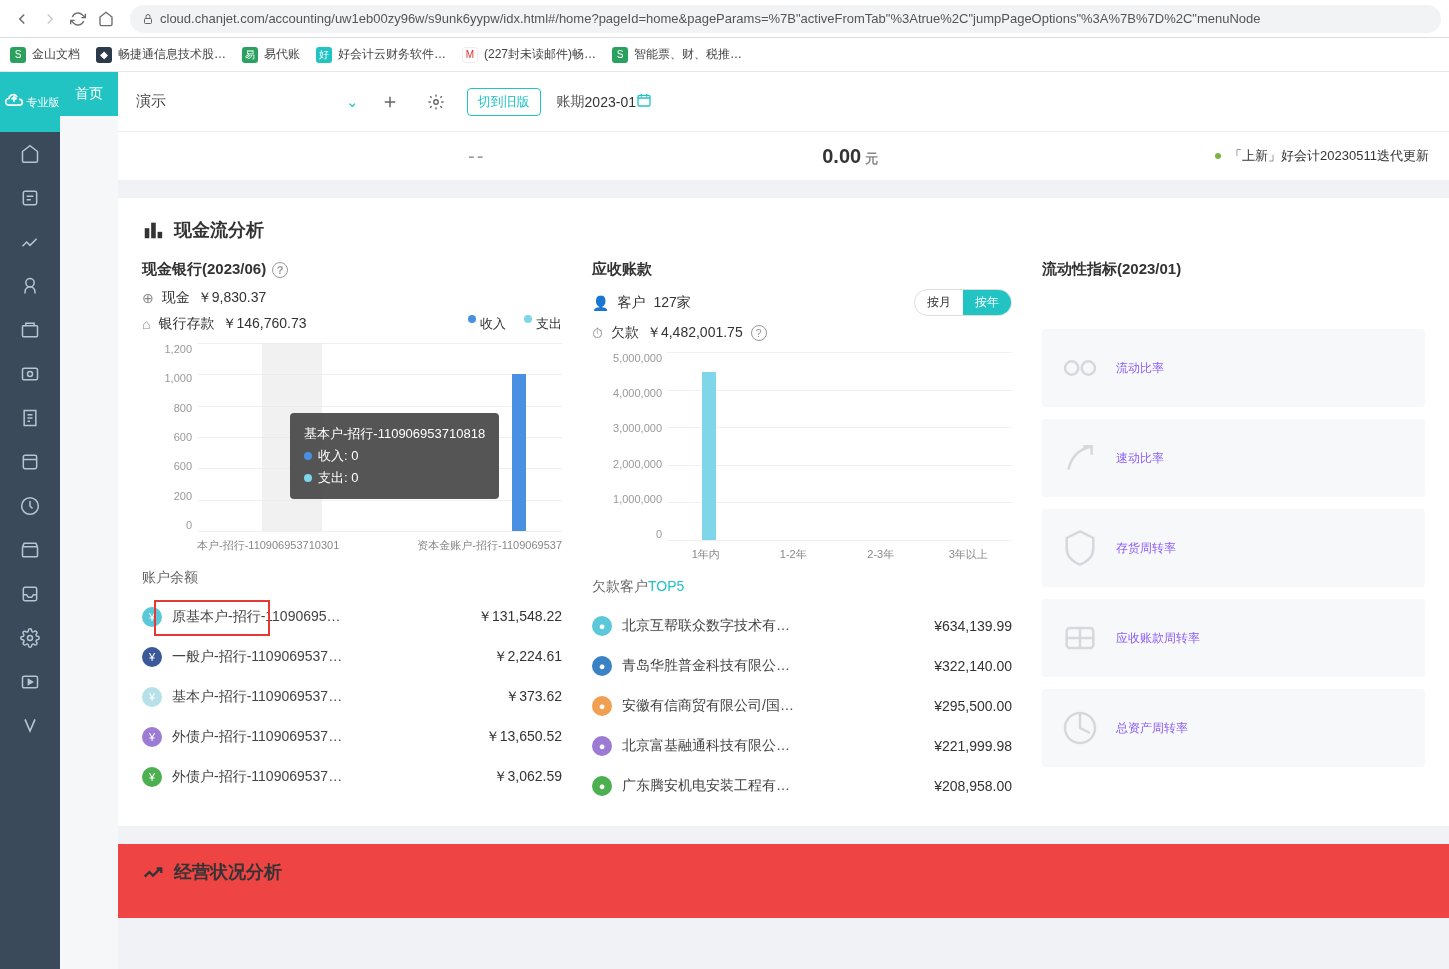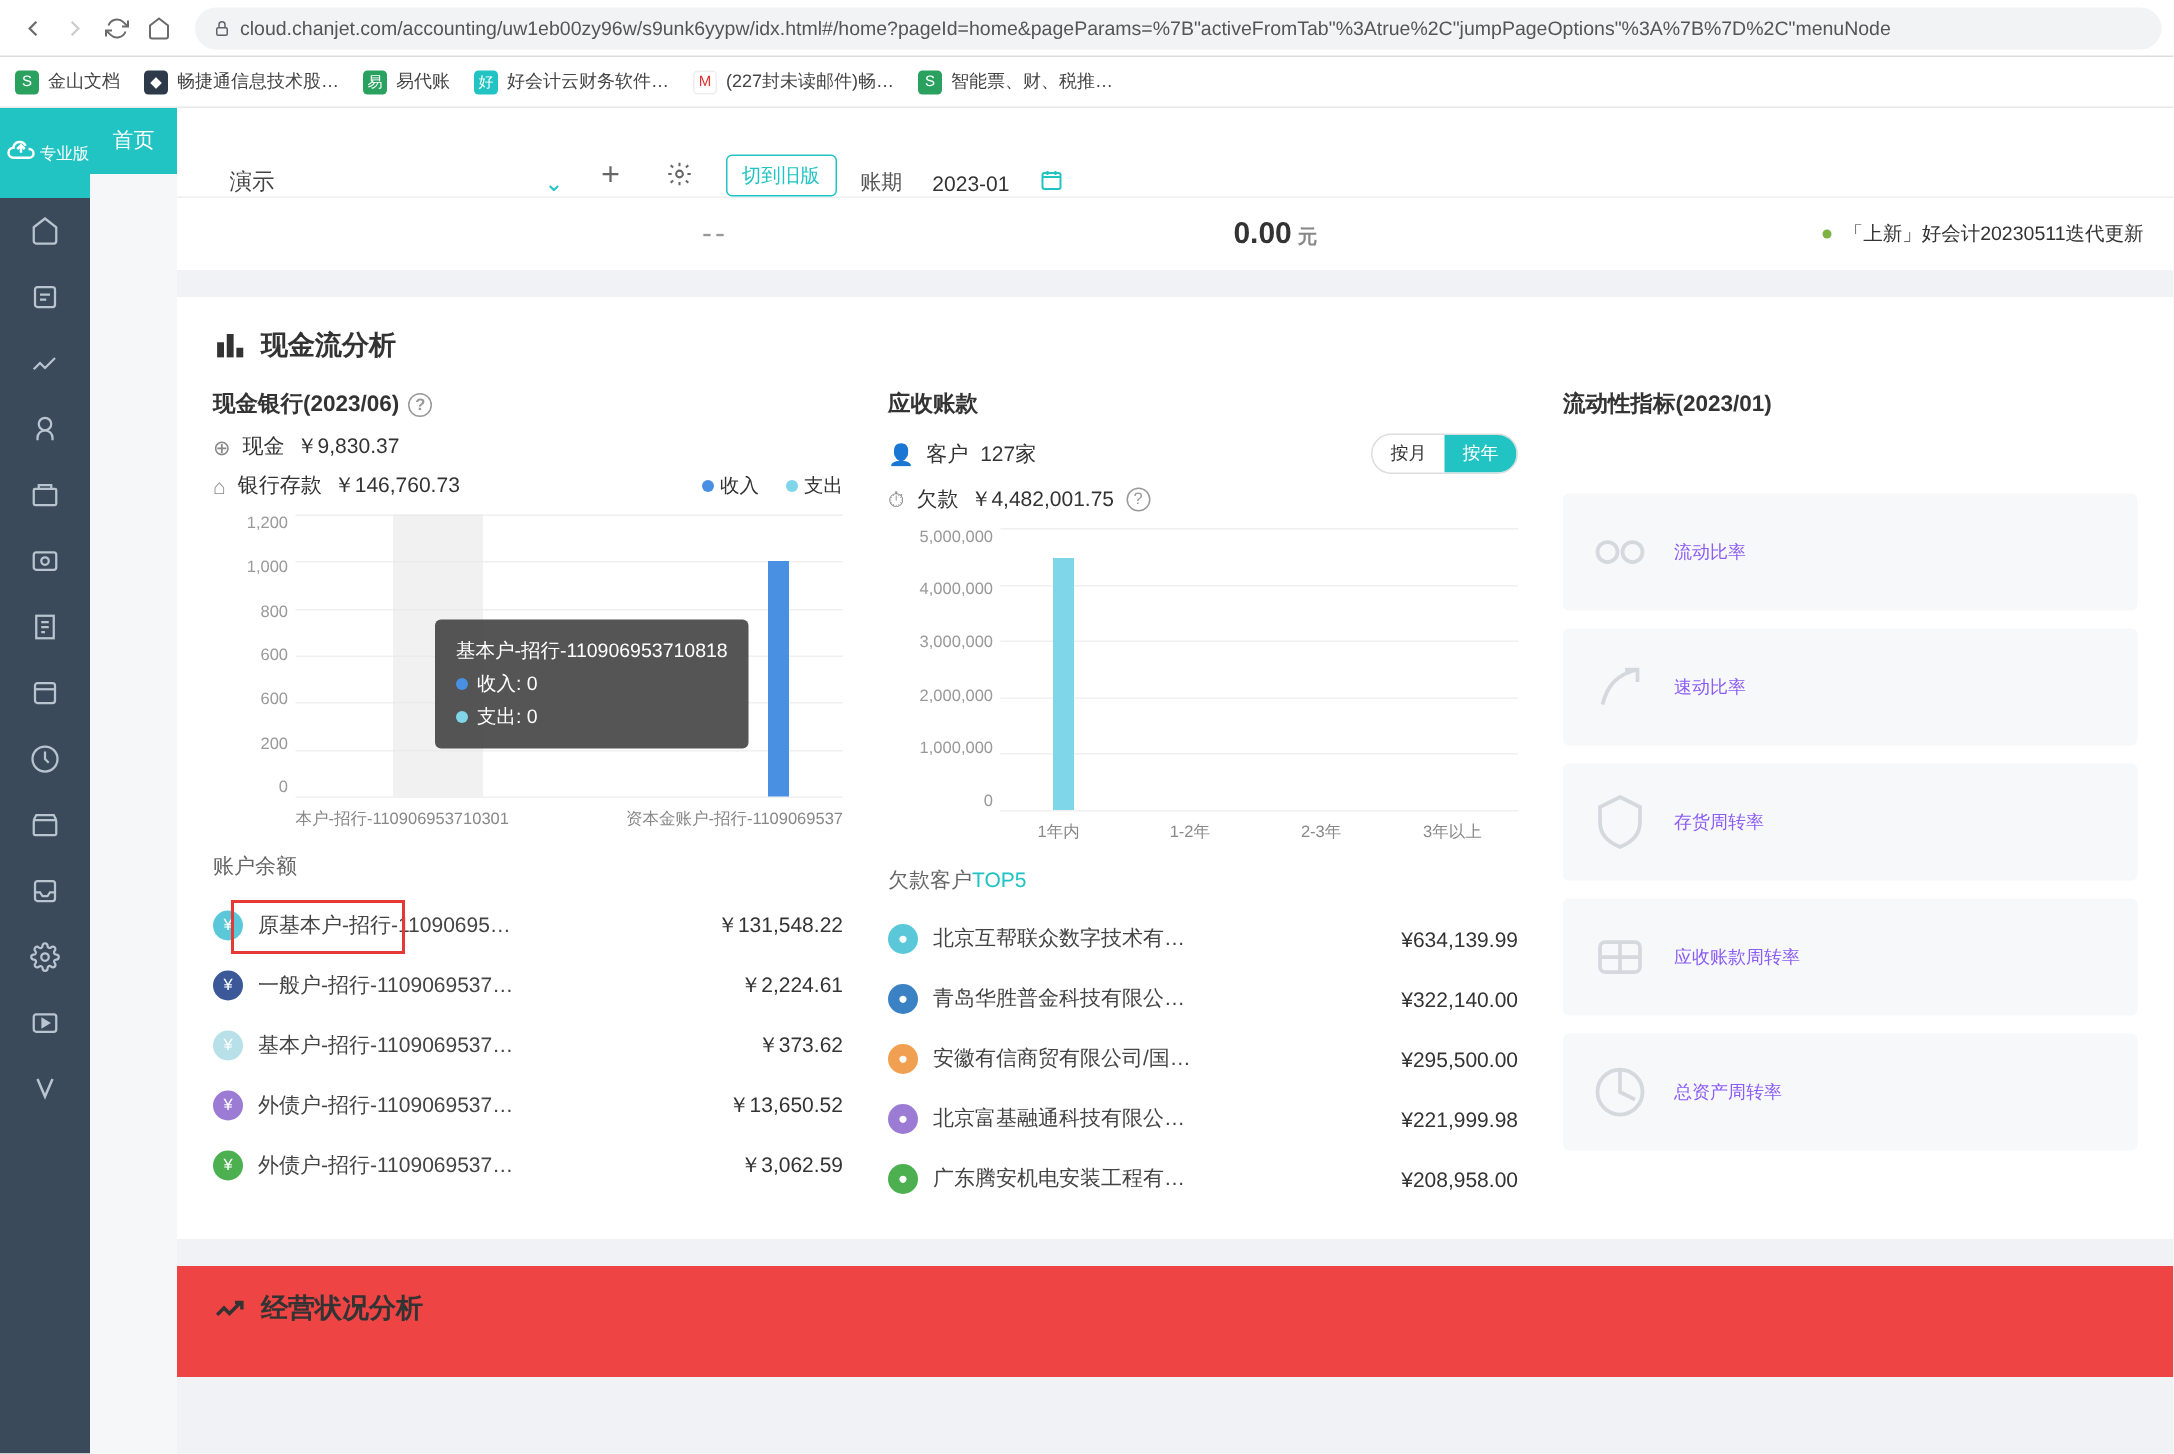--- a/index.html
+++ b/index.html
@@ -23,26 +23,26 @@
 .logo-cell { width: 60px; height: 60px; background: #22c3c3; display: flex; flex-direction: row; align-items: center; justify-content: center; color: #fff; font-size: 11px; }
 .logo-cell svg { margin-bottom: 2px; }
 .side-icon { width: 60px; height: 44px; display: flex; align-items: center; justify-content: center; color: #b8c5d0; cursor: pointer; }
 
 .tab-col { width: 58px; background: #f5f7f9; }
 .tab-active { width: 58px; height: 44px; background: #22c3c3; color: #fff; display: flex; align-items: center; justify-content: center; font-size: 14px; }
 
 .workspace { flex: 1; display: flex; flex-direction: column; }
 
 
-.appbar { height: 60px; background: #fff; display: flex; align-items: flex-end; padding: 0 35px; gap: 16px; border-bottom: 1px solid #eee; }
+.appbar { height: 60px; background: #fff; display: flex; align-items: center; padding: 0 18px; gap: 16px; border-bottom: 1px solid #eee; }
 .demo-select { font-size: 15px; color: #444; display: flex; align-items: center; gap: 180px; cursor: pointer; }
 .demo-select .chev { color: #22c3c3; }
 .icon-btn { width: 30px; height: 30px; display: flex; align-items: center; justify-content: center; color: #666; cursor: pointer; }
 .pill-btn { border: 1px solid #22c3c3; color: #22c3c3; border-radius: 4px; padding: 4px 10px; font-size: 13px; cursor: pointer; }
-.period { display: flex; align-items: center; gap: 20px; font-size: 14px; }
+.period { display: flex; align-items: center; gap: 0; font-size: 14px; }
 .period-label { color: #555; }
 .period-value { color: #333; }
 .cal-icon { color: #22c3c3; }
 
 .content { flex: 1; overflow: auto; padding: 0 0 0 0; background: #f0f2f5; position: relative; }
 .scroll-inner { position: relative; }
 
 
 .top-strip { background: #fff; margin: 0 0 18px 0; height: 48px; display: flex; align-items: center; justify-content: space-between; padding: 0 20px 0 350px; }
 .top-strip-val { font-size: 20px; font-weight: 600; color: #333; }
@@ -58,21 +58,21 @@
 .col-cash { width: 420px; }
 .col-receivable { width: 420px; }
 .col-indicators { flex: 1; }
 
 .panel-title { font-size: 15px; font-weight: 600; margin-bottom: 10px; display: flex; align-items: center; gap: 6px; }
 .help-icon { display: inline-flex; width: 16px; height: 16px; border: 1.5px solid #999; border-radius: 50%; align-items: center; justify-content: center; font-size: 11px; color: #999; }
 .stat-line { display: flex; align-items: center; gap: 8px; font-size: 14px; color: #333; margin-bottom: 8px; }
 .stat-line .sicon { color: #888; }
 .legend { display: flex; gap: 18px; font-size: 13px; margin-left: auto; }
 .legend-dot { width: 8px; height: 8px; border-radius: 50%; display: inline-block; margin-right: 4px; }
-.legend-row { display: flex; align-items: center; }
+.legend-row { display: flex; }
 
 .chart-area { position: relative; height: 210px; margin-top: 10px; }
 .y-axis { position: absolute; left: 0; top: 0; bottom: 22px; width: 50px; display: flex; flex-direction: column; justify-content: space-between; align-items: flex-end; font-size: 11px; color: #999; }
 .grid { position: absolute; left: 55px; right: 0; top: 0; bottom: 22px; }
 .grid-line { position: absolute; left: 0; right: 0; border-top: 1px solid #f0f0f0; }
 .x-axis { position: absolute; left: 55px; right: 0; bottom: 0; display: flex; justify-content: space-between; font-size: 11px; color: #888; }
 .bar-highlight { position: absolute; background: #e8e8e8; opacity: 0.6; top: 0; bottom: 22px; width: 60px; }
 .bar-income { position: absolute; background: #4a90e2; width: 14px; bottom: 22px; }
 .bar-ar { position: absolute; background: #7ed6e8; width: 14px; bottom: 22px; }
 

